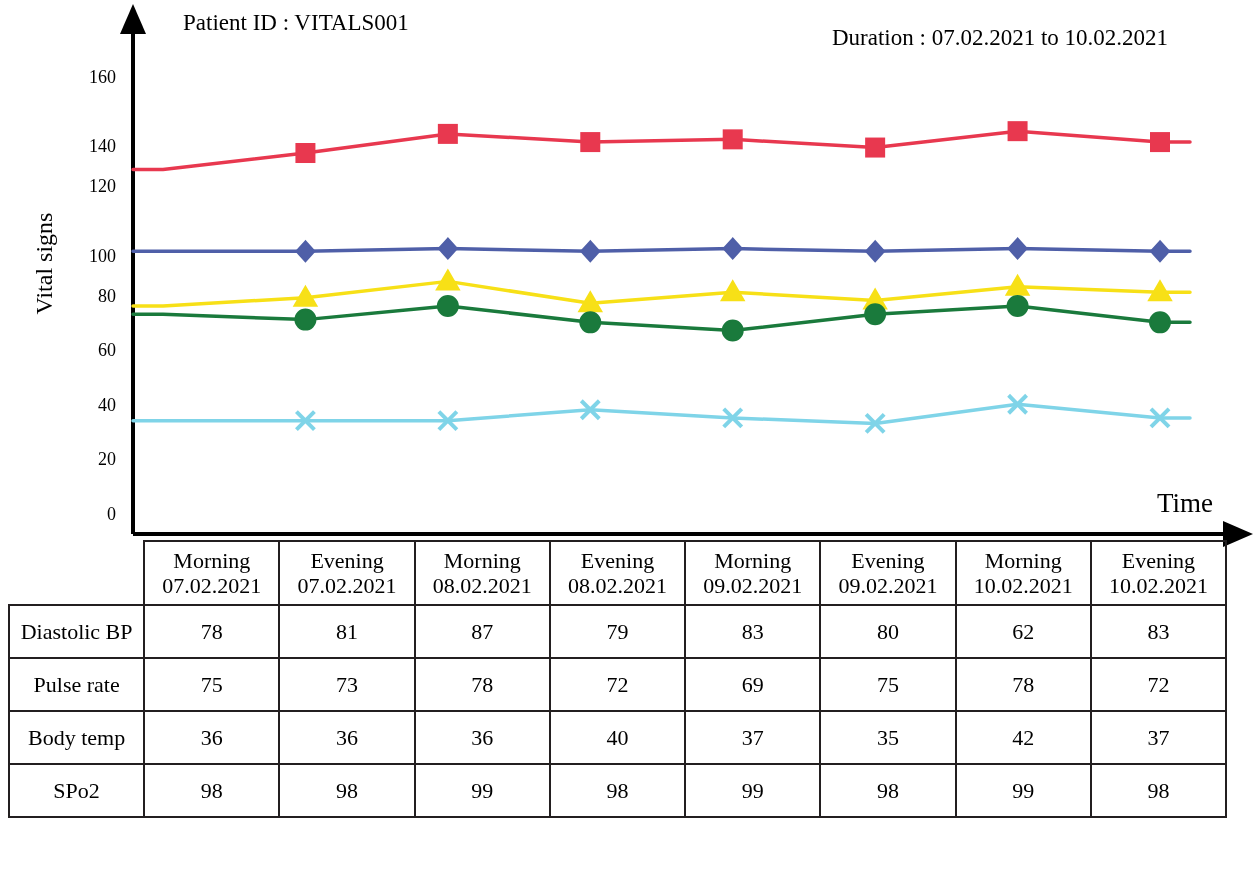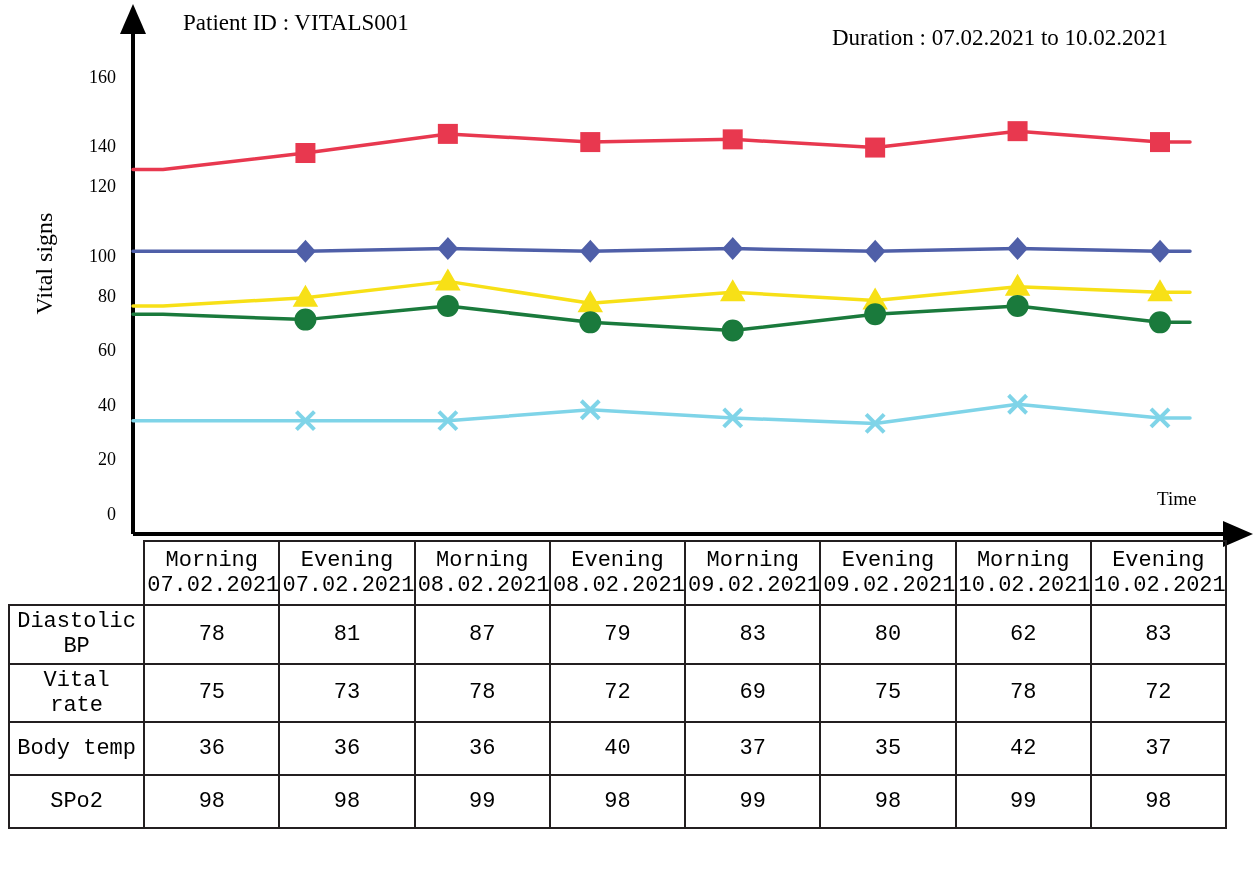--- a/index.html
+++ b/index.html
@@ -52,21 +52,21 @@
     width: 160px;
     text-align: center;
     transform: rotate(-90deg);
     font-size: 24px;
     font-family: "Liberation Serif", serif;
   }
   .axis-label-x {
     position: absolute;
     left: 1157px;
     top: 488px;
-    font-size: 19px;
+    font-size: 27px;
     font-family: "Liberation Serif", serif;
   }
   .ytick {
     position: absolute;
     width: 58px;
     text-align: right;
     font-size: 18px;
     font-family: "Liberation Serif", serif;
   }
 
@@ -75,21 +75,21 @@
     position: absolute;
     left: 0;
     top: 540px;
     width: 1255px;
   }
   table.vitals {
     border-collapse: collapse;
     table-layout: fixed;
     width: 1219px;
     margin-left: 8px;
-    font-family: Liberation Mono, monospace;
+    font-family: Liberation Serif, serif;
     border-radius: 26px;
   }
   table.vitals td, table.vitals th {
     border: 2px solid #231f20;
     text-align: center;
     font-weight: normal;
     font-size: 22px;
     padding: 3px 2px;
     line-height: 1.15;
   }
@@ -263,21 +263,21 @@
             <td class="val">78</td>
             <td class="val">81</td>
             <td class="val">87</td>
             <td class="val">79</td>
             <td class="val">83</td>
             <td class="val">80</td>
             <td class="val">62</td>
             <td class="val">83</td>
           </tr>
           <tr>
-            <td class="rowlabel">Vital rate</td>
+            <td class="rowlabel">Pulse rate</td>
             <td class="val">75</td>
             <td class="val">73</td>
             <td class="val">78</td>
             <td class="val">72</td>
             <td class="val">69</td>
             <td class="val">75</td>
             <td class="val">78</td>
             <td class="val">72</td>
           </tr>
           <tr>

